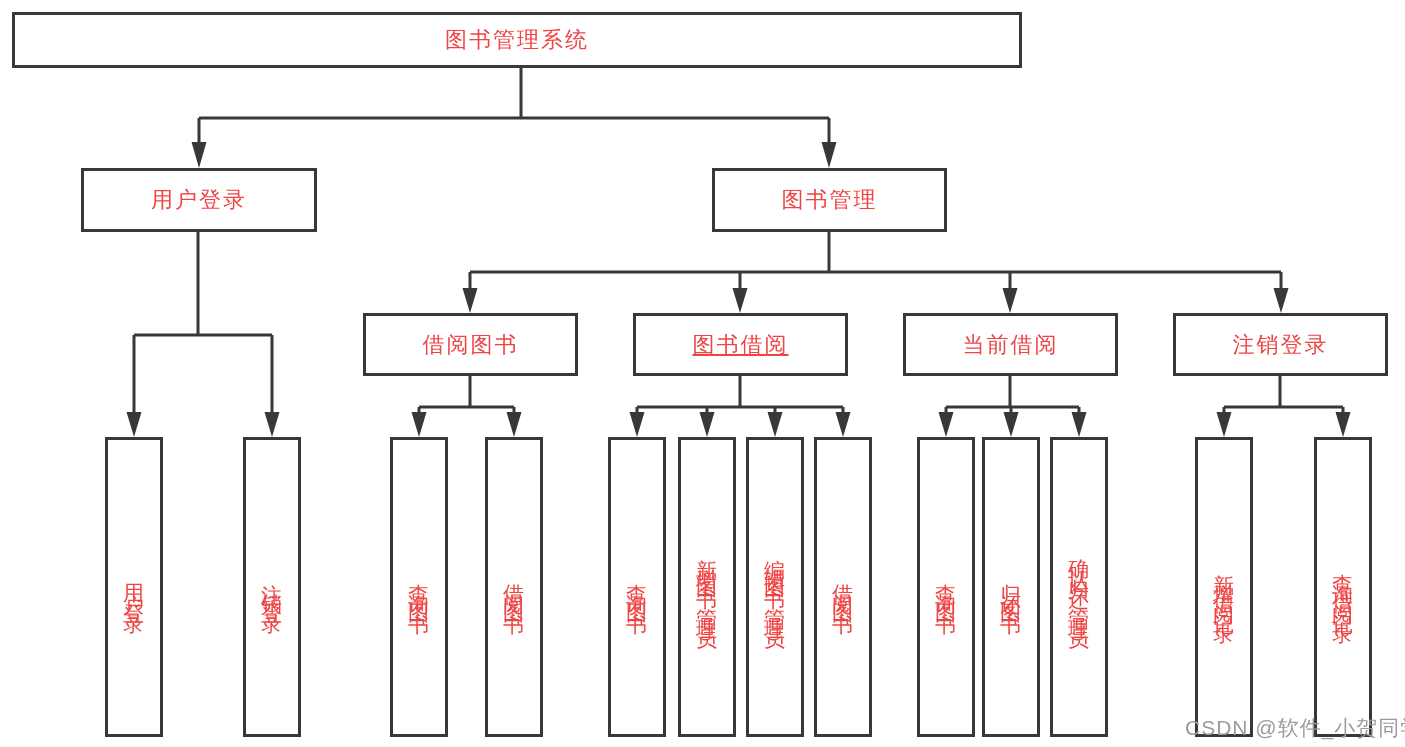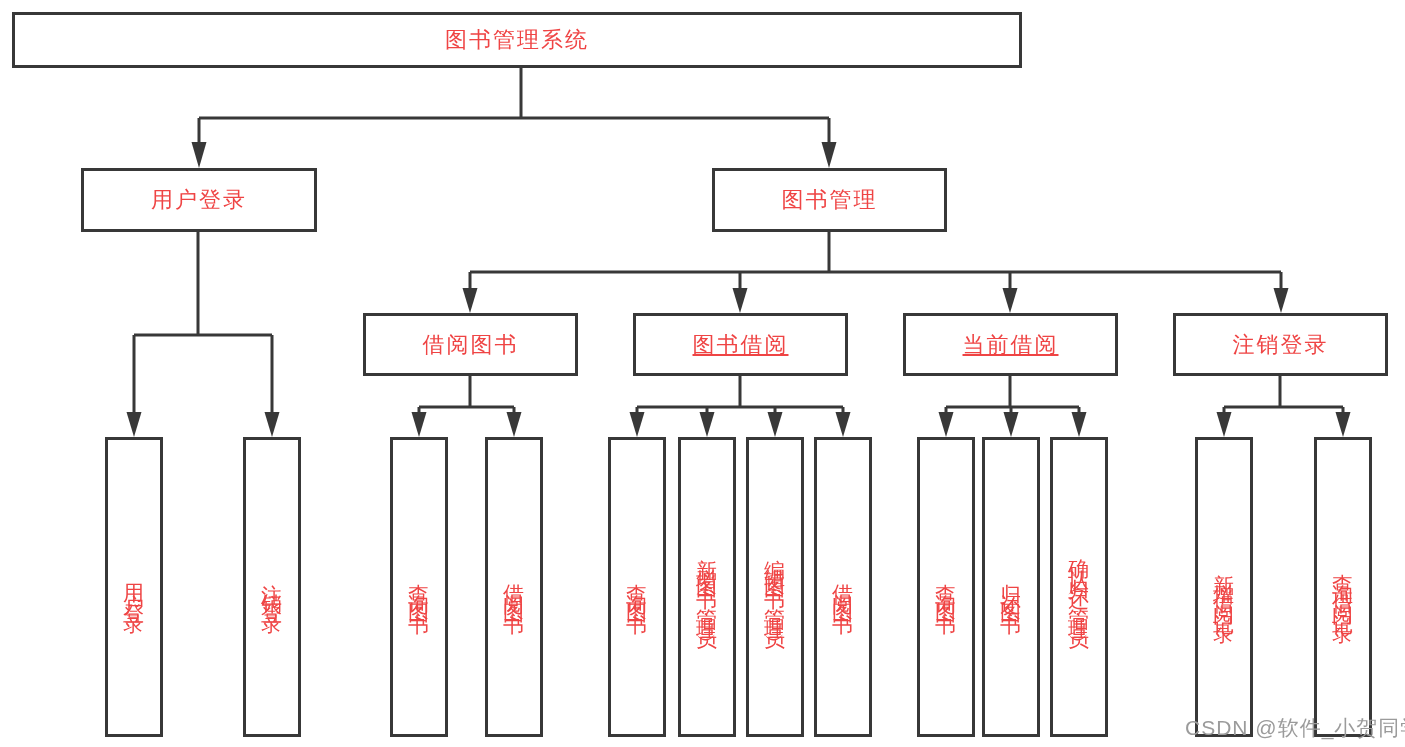--- a/index.html
+++ b/index.html
@@ -29,21 +29,21 @@
     font-size: 21px;
     letter-spacing: 10px;
     line-height: 1;
   }
   
   #n-root            { left: 12px;   top: 12px;  width: 1010px; height: 56px; }
   #n-user-login      { left: 81px;   top: 168px; width: 236px;  height: 64px; }
   #n-book-mgmt       { left: 712px;  top: 168px; width: 235px;  height: 64px; text-align: right; }
   #n-new-book        { left: 363px;  top: 313px; width: 215px;  height: 63px; }
   #n-book-borrow     { left: 633px;  top: 313px; width: 215px;  height: 63px; text-decoration: underline; }
-  #n-current-borrow  { left: 903px;  top: 313px; width: 215px;  height: 63px; text-decoration: underline; }
+  #n-current-borrow  { left: 903px;  top: 313px; width: 215px;  height: 63px; }
   #n-borrow-records  { left: 1173px; top: 313px; width: 215px;  height: 63px; }
   .leaf { top: 437px; width: 58px; height: 300px; }
   #l-user-login      { left: 105px; }
   #l-logout          { left: 243px; }
   #l-query-book-1    { left: 390px; }
   #l-borrow-book-1   { left: 485px; }
   #l-query-book-2    { left: 608px; }
   #l-add-book        { left: 678px; }
   #l-edit-book       { left: 746px; }
   #l-borrow-book-2   { left: 814px; }

